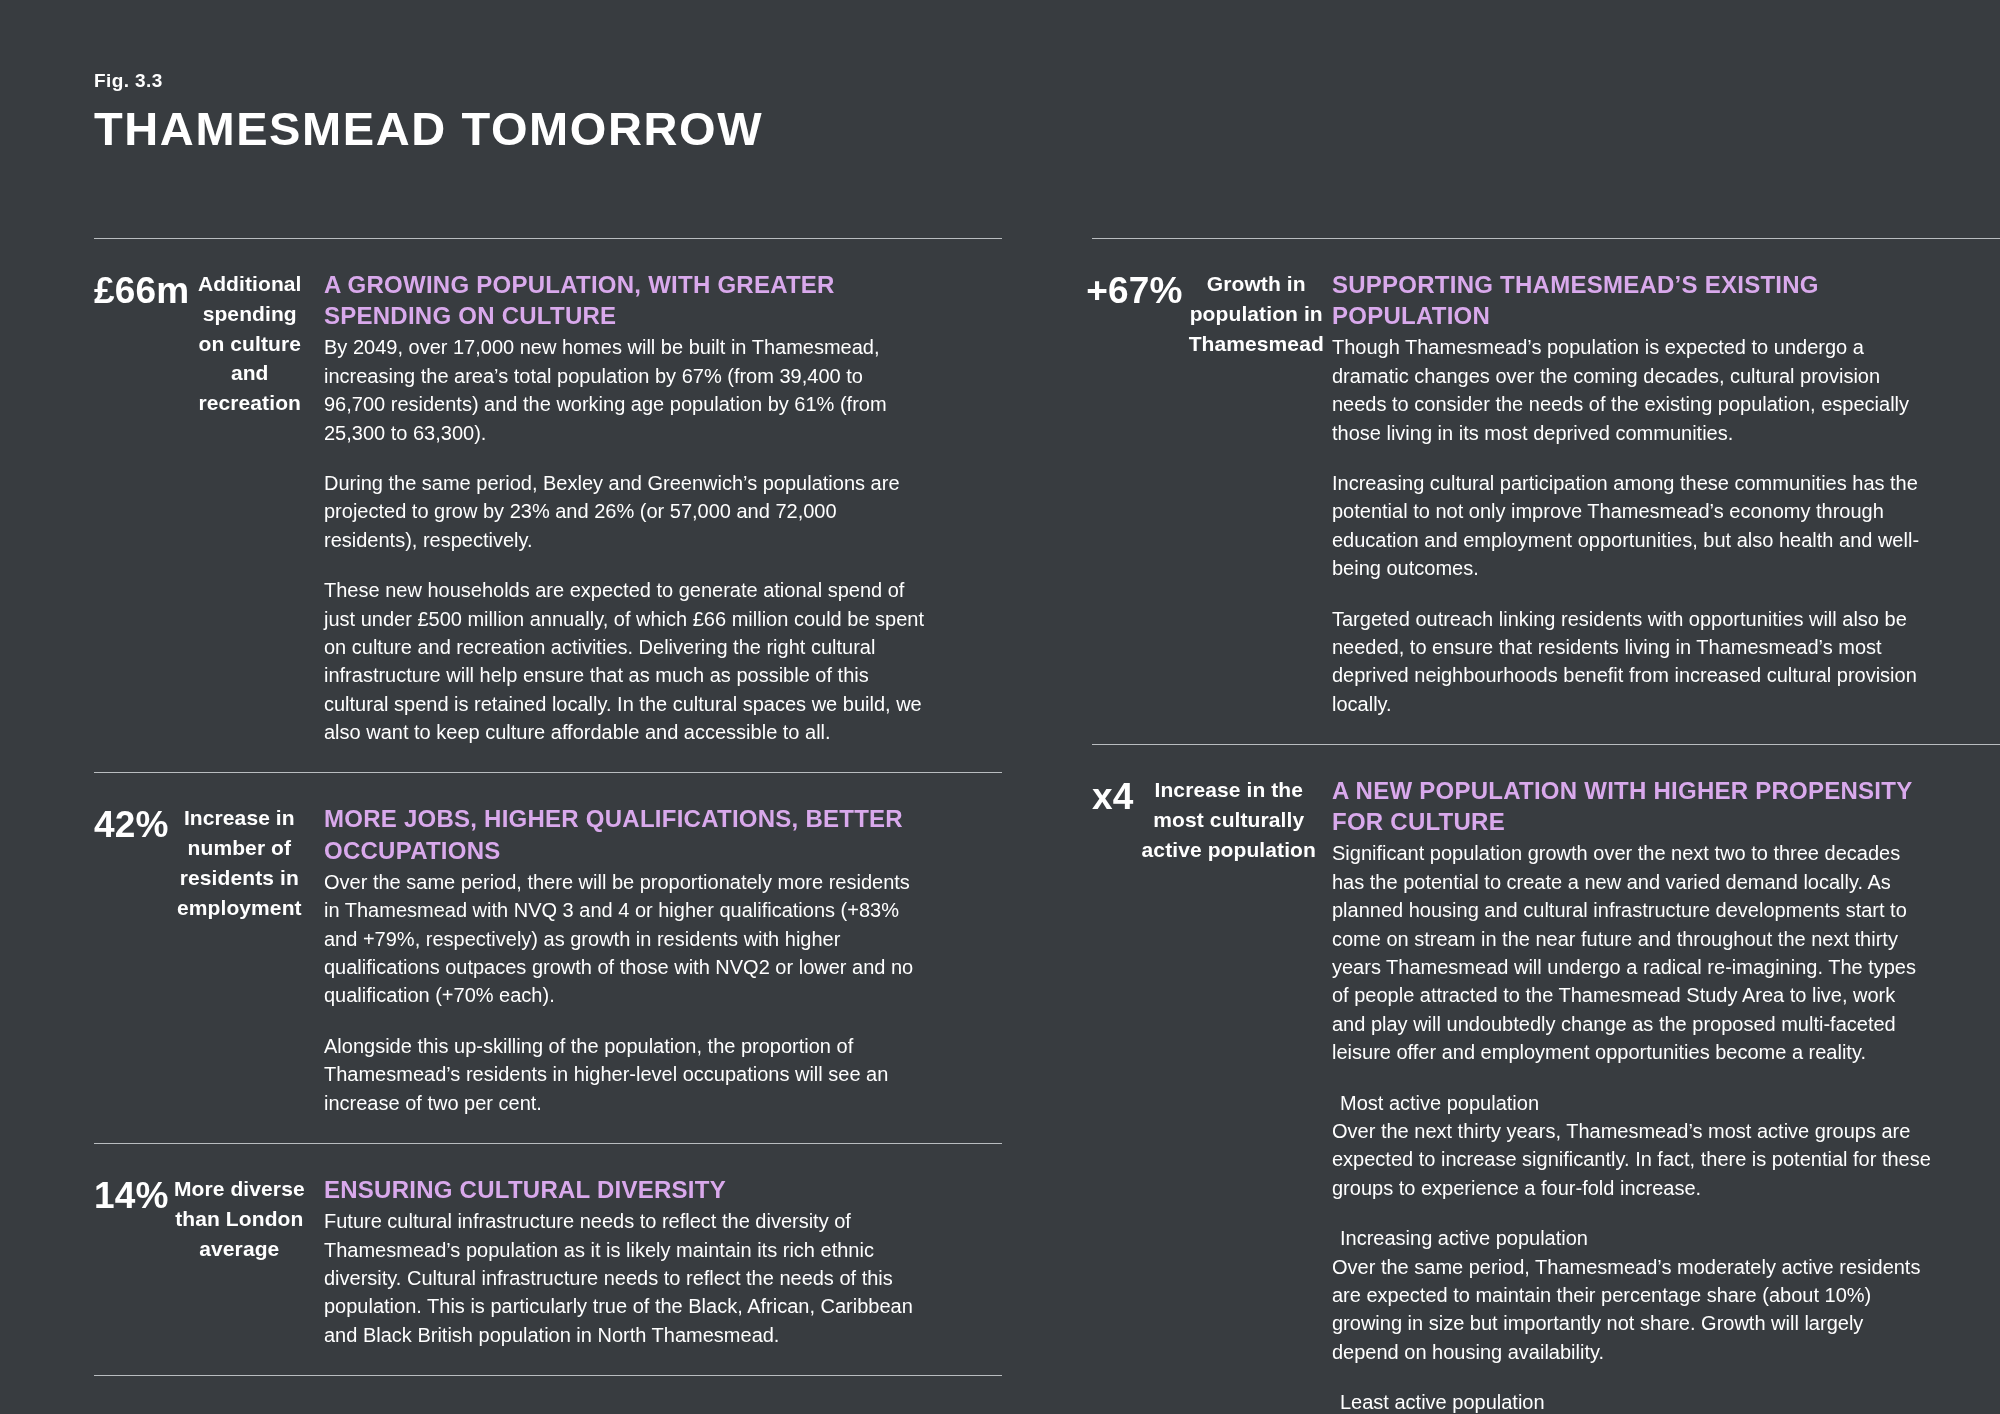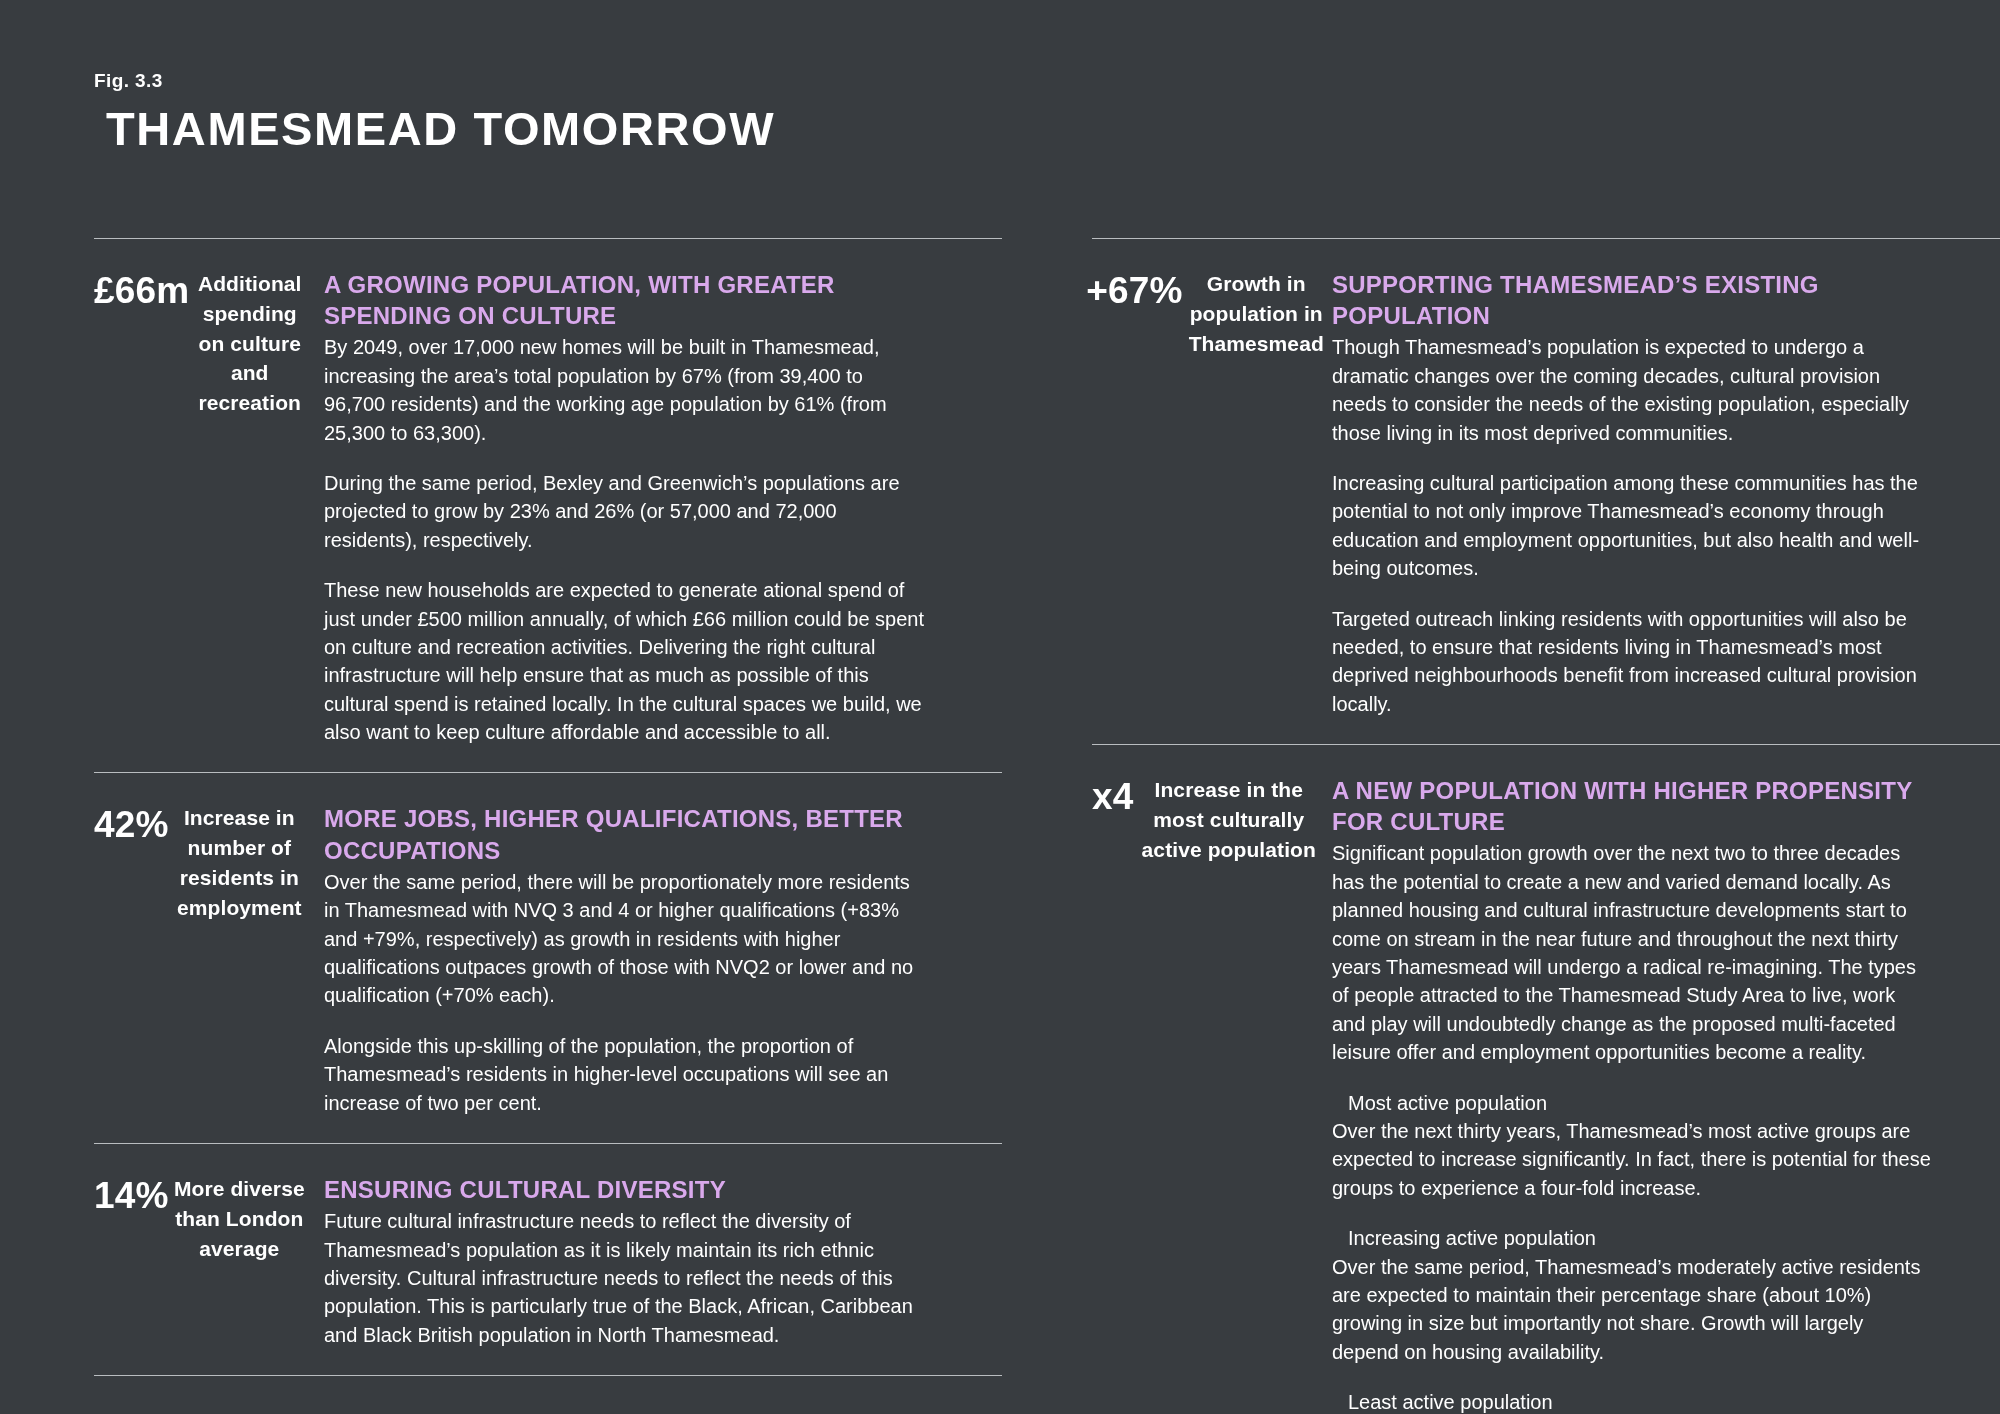--- a/index.html
+++ b/index.html
@@ -33,21 +33,21 @@
     font-weight: bold;
     letter-spacing: 0.4px;
     color: #ffffff;
     margin: 0 0 12px 0;
   }
   .page-title {
     font-size: 47px;
     font-weight: bold;
     letter-spacing: 1.6px;
     color: #ffffff;
-    margin: 12px;
+    margin: 0;
     line-height: 1.05;
   }
 
   
   .columns {
     position: absolute;
     left: 0;
     top: 238px;
     width: 2000px;
     display: flex;
@@ -112,21 +112,21 @@
   .para {
     font-size: 20px;
     line-height: 1.42;
     margin: 0 0 22px 0;
     color: #ffffff;
   }
   .para:last-child { margin-bottom: 0; }
   .sub-heading {
     font-size: 20px;
     line-height: 1.42;
-    margin: 16px;
+    margin: 8px;
     color: #ffffff;
   }
 
   
   .col-left  .body-col { max-width: 600px; }
   .col-right .body-col { max-width: 600px; }
   .col-right .stat { width: 240px; flex: 0 0 240px; gap: 6px; }
 </style>
 </head>
 <body>

